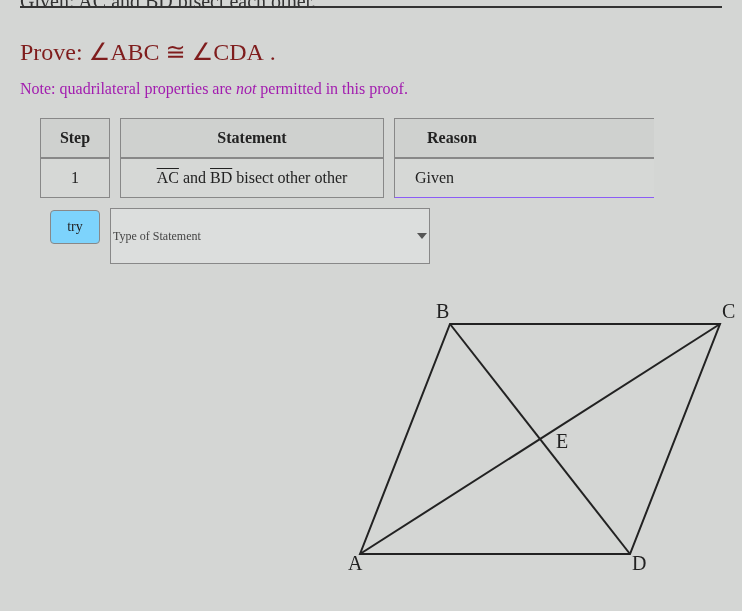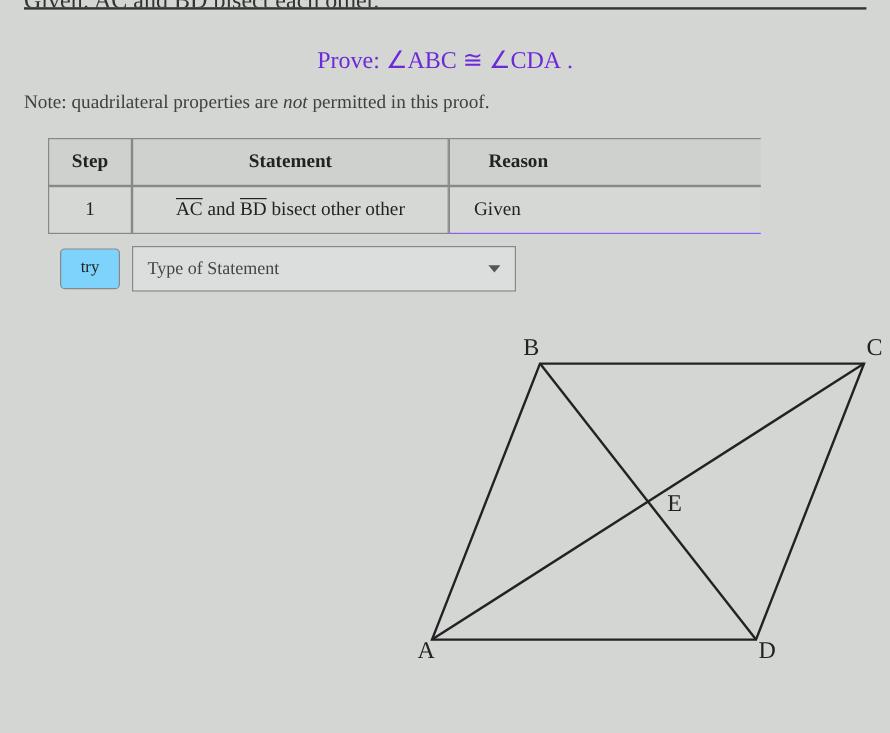--- a/index.html
+++ b/index.html
@@ -19,41 +19,41 @@
       color: #333;
       border-bottom: 2px solid #333;
       padding-bottom: 6px;
       margin-bottom: 20px;
       position: relative;
       top: -10px;
       overflow: hidden;
       height: 18px;
     }
     .prove-line {
-      font-size: 20px;
-      color: #6d28d9;
+      font-size: 24px;
+      color: #7f1d1d;
       margin: 18px 0 14px 0;
-      text-align: center;
     }
     .prove-line .label { font-weight: normal; }
     .note-line {
       font-size: 16px;
-      color: #404040;
+      color: #a21caf;
       margin-bottom: 20px;
     }
     .note-line .italic { font-style: italic; }
     .proof-table {
       display: flex;
       flex-direction: column;
       margin-left: 20px;
       width: 660px;
     }
     .proof-row {
       display: flex;
       align-items: stretch;
+      gap: 10px;
     }
     .cell {
       border: 1px solid #888;
       padding: 10px 12px;
       font-size: 16px;
       background: rgba(255,255,255,0.05);
       display: flex;
       align-items: center;
       justify-content: center;
     }
@@ -73,29 +73,29 @@
       font-size: 14px;
       display: flex;
       align-items: center;
       justify-content: center;
       cursor: pointer;
       margin: 8px 10px 0 10px;
     }
     .type-select {
       flex: 1;
       max-width: 320px;
-      height: 38px;
+      height: 56px;
       border: 1px solid #888;
       background: #dcdedd;
       display: flex;
       align-items: center;
       justify-content: space-between;
-      padding: 0 12px;
+      padding: 0 2px;
       margin-top: 6px;
-      font-size: 15px;
+      font-size: 12px;
       color: #444;
       cursor: pointer;
     }
     .caret {
       width: 0; height: 0;
       border-left: 5px solid transparent;
       border-right: 5px solid transparent;
       border-top: 6px solid #555;
     }
     .input-row {

